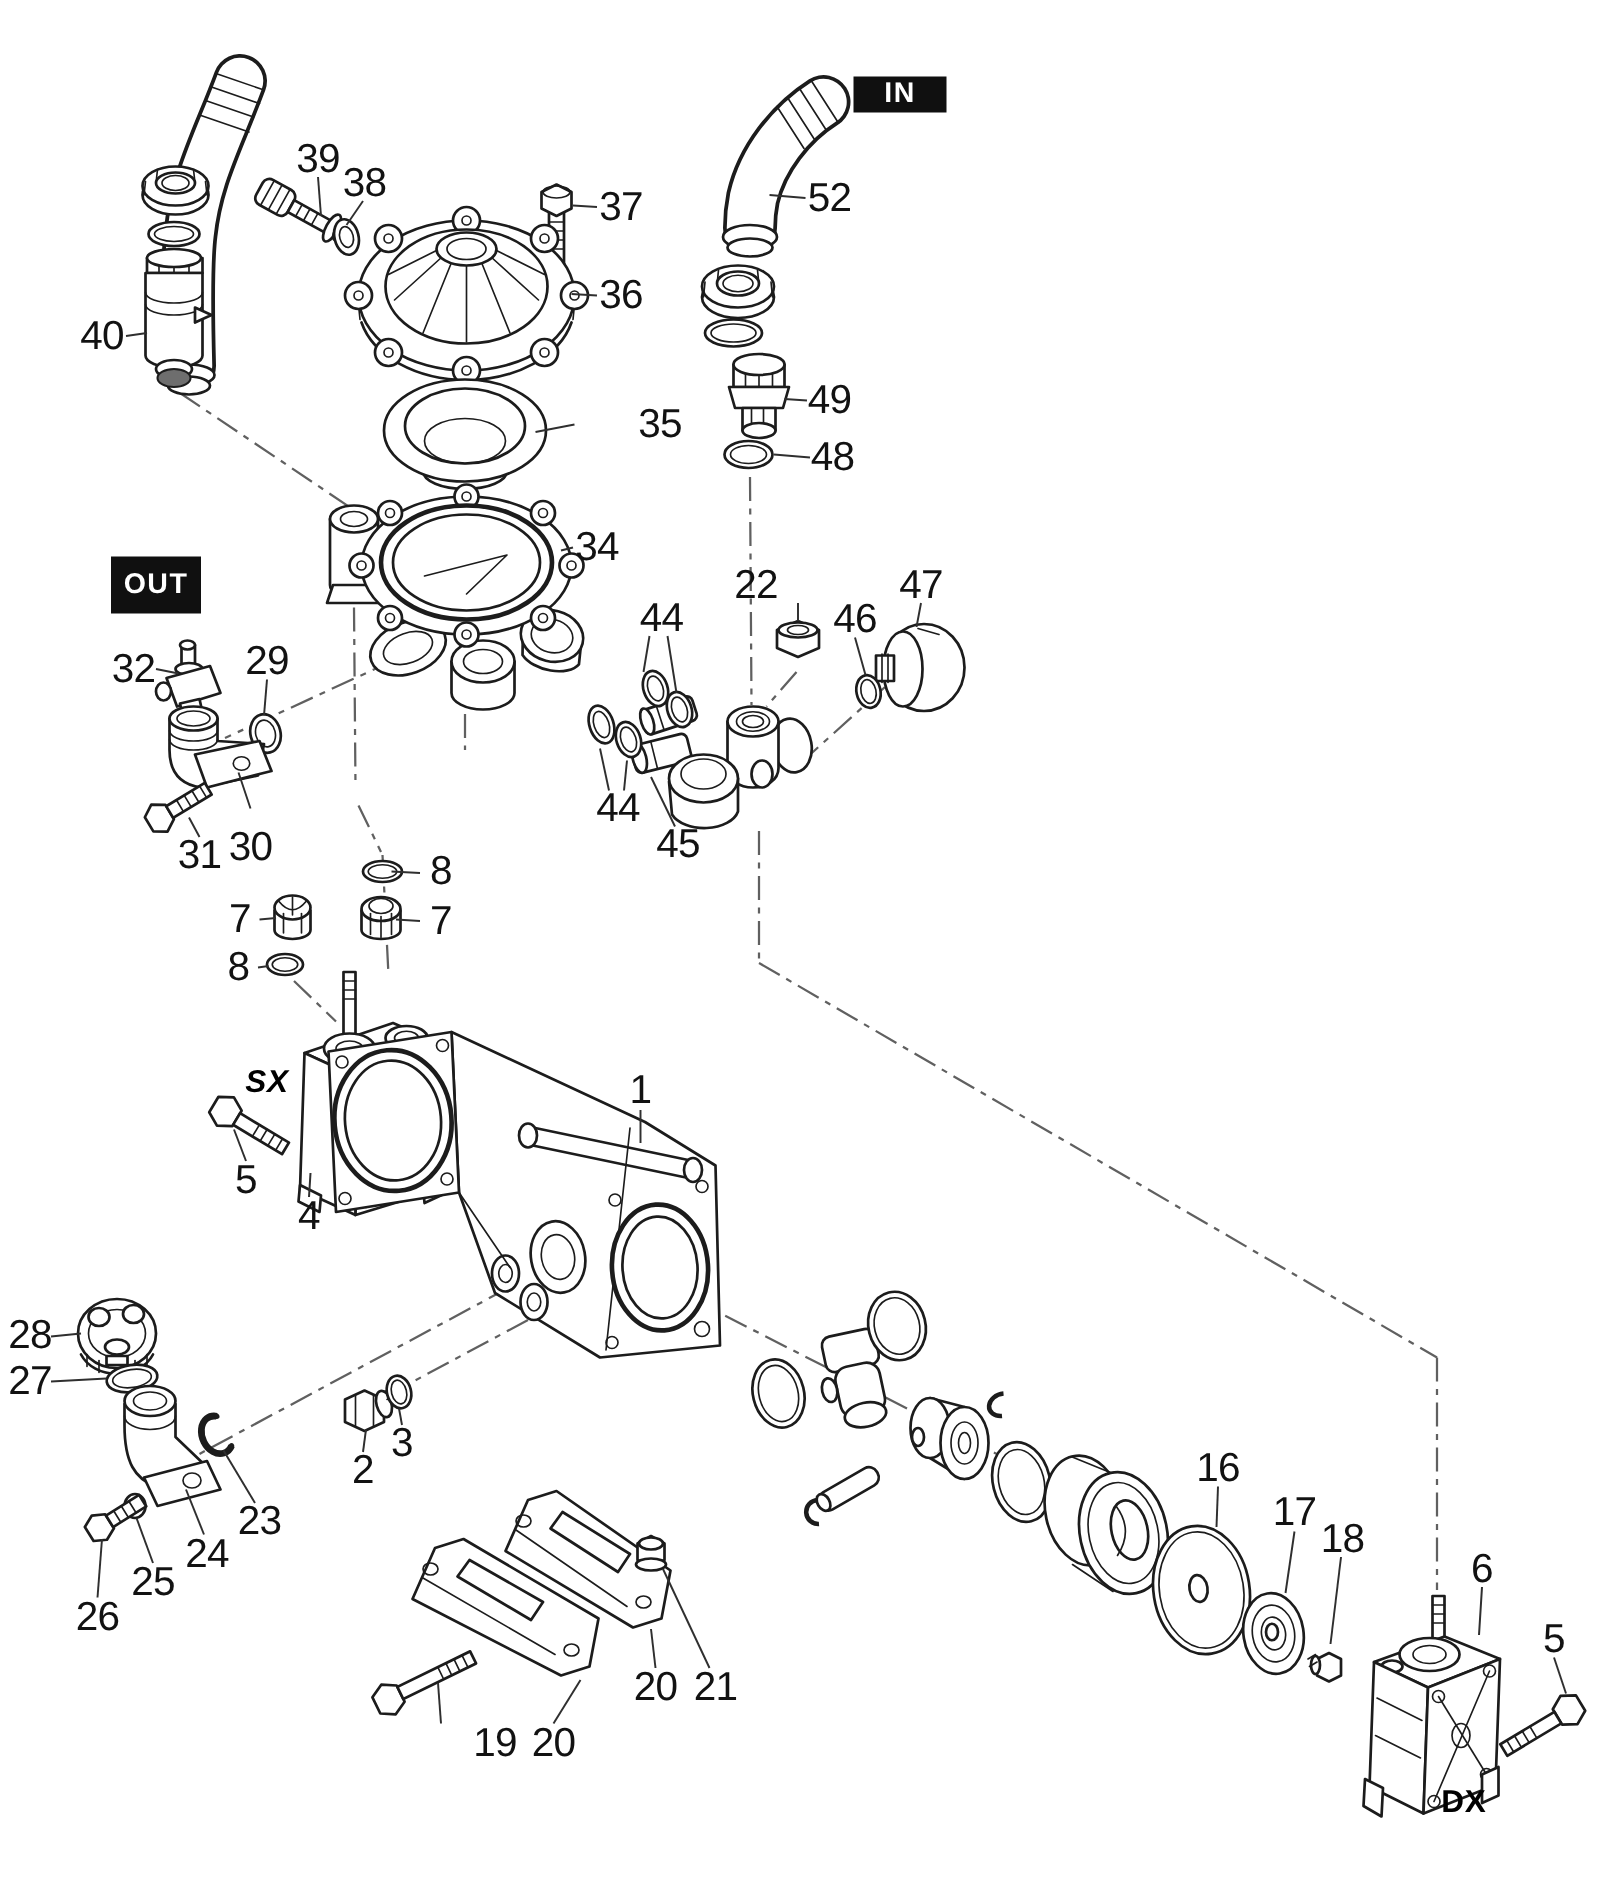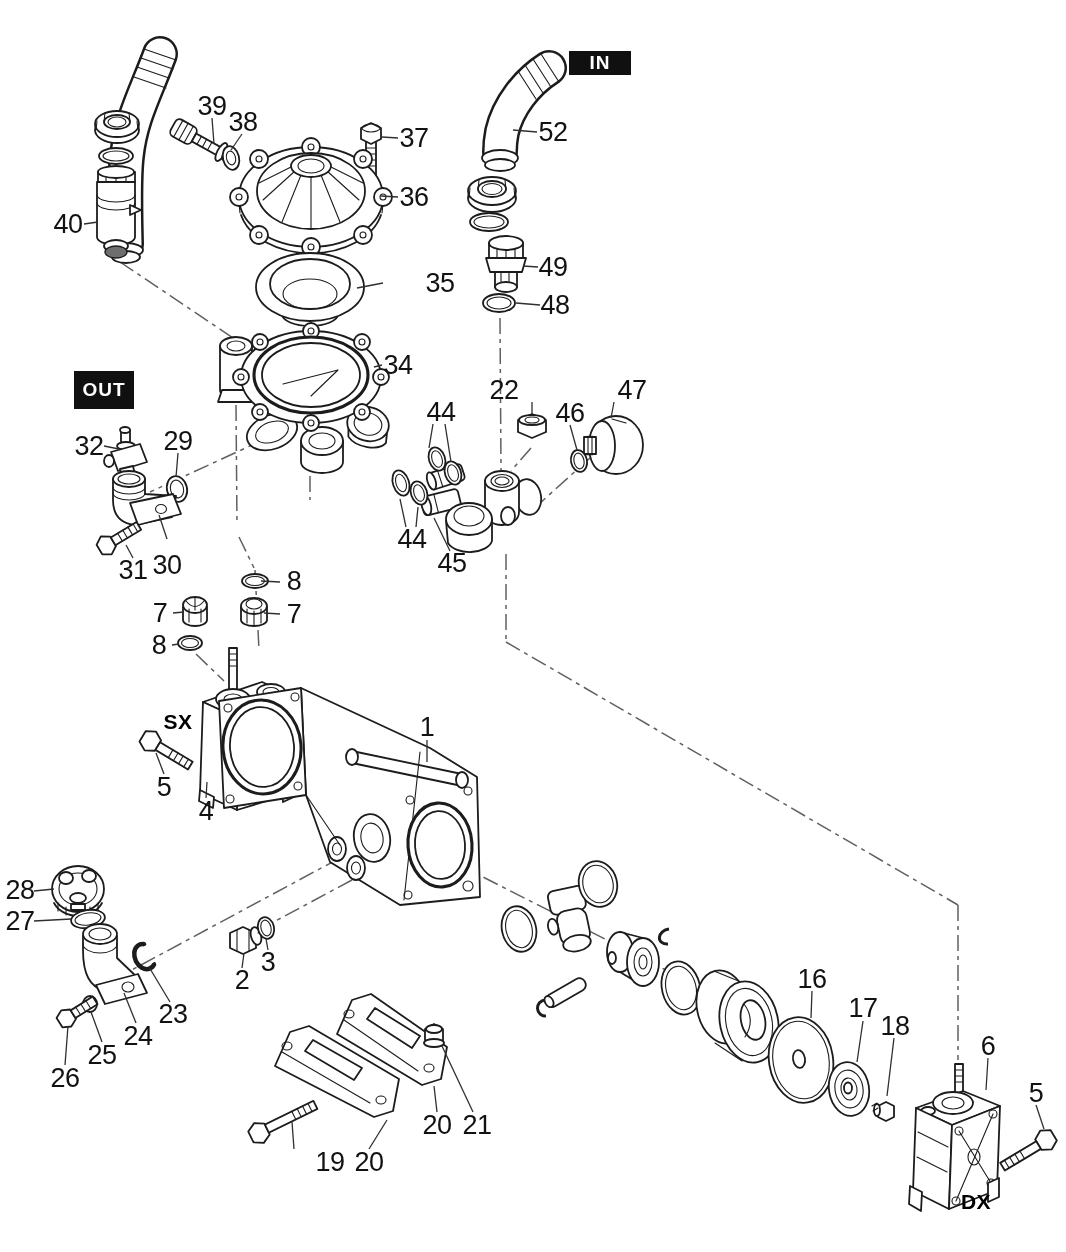--- a/index.html
+++ b/index.html
@@ -692,22 +692,22 @@
       <div class="part-label" style="left: 399px; top: 283px; margin-left: 41px;">35</div>
       <div class="part-label" style="left: 414px; top: 197px;">36</div>
       <div class="part-label" style="left: 414px; top: 138px;">37</div>
       <div class="part-label" style="left: 243px; top: 122px;">38</div>
       <div class="part-label" style="left: 212px; top: 106px;">39</div>
       <div class="part-label" style="left: 68px; top: 224px;">40</div>
       <div class="part-label" style="left: 441px; top: 412px;">44</div>
       <div class="part-label" style="left: 412px; top: 539px;">44</div>
       <div class="part-label" style="left: 452px; top: 563px;">45</div>
       <div class="part-label" style="left: 570px; top: 413px;">46</div>
-      <div class="part-label" style="left: 632px; top: 390px; text-align: right;">47</div>
+      <div class="part-label" style="left: 614px; top: 390px; text-align: right;">47</div>
       <div class="part-label" style="left: 555px; top: 305px;">48</div>
       <div class="part-label" style="left: 553px; top: 267px;">49</div>
       <div class="part-label" style="left: 553px; top: 132px;">52</div>
       <div class="badge" style="left: 600px; top: 63px; width: 62px; height: 24px; background: rgb(16, 16, 16); color: rgb(255, 255, 255);">IN</div>
       <div class="badge" style="left: 104px; top: 390px; width: 60px; height: 38px; background: rgb(16, 16, 16); color: rgb(255, 255, 255);">OUT</div>
-      <div class="marker" style="left: 178px; top: 722px;">SX</div>
+      <div class="marker" style="left: 178px; top: 722px; font-style: italic;">SX</div>
       <div class="marker" style="left: 976px; top: 1202px;">DX</div>
     </div>
 </div>
 
 </body></html>

